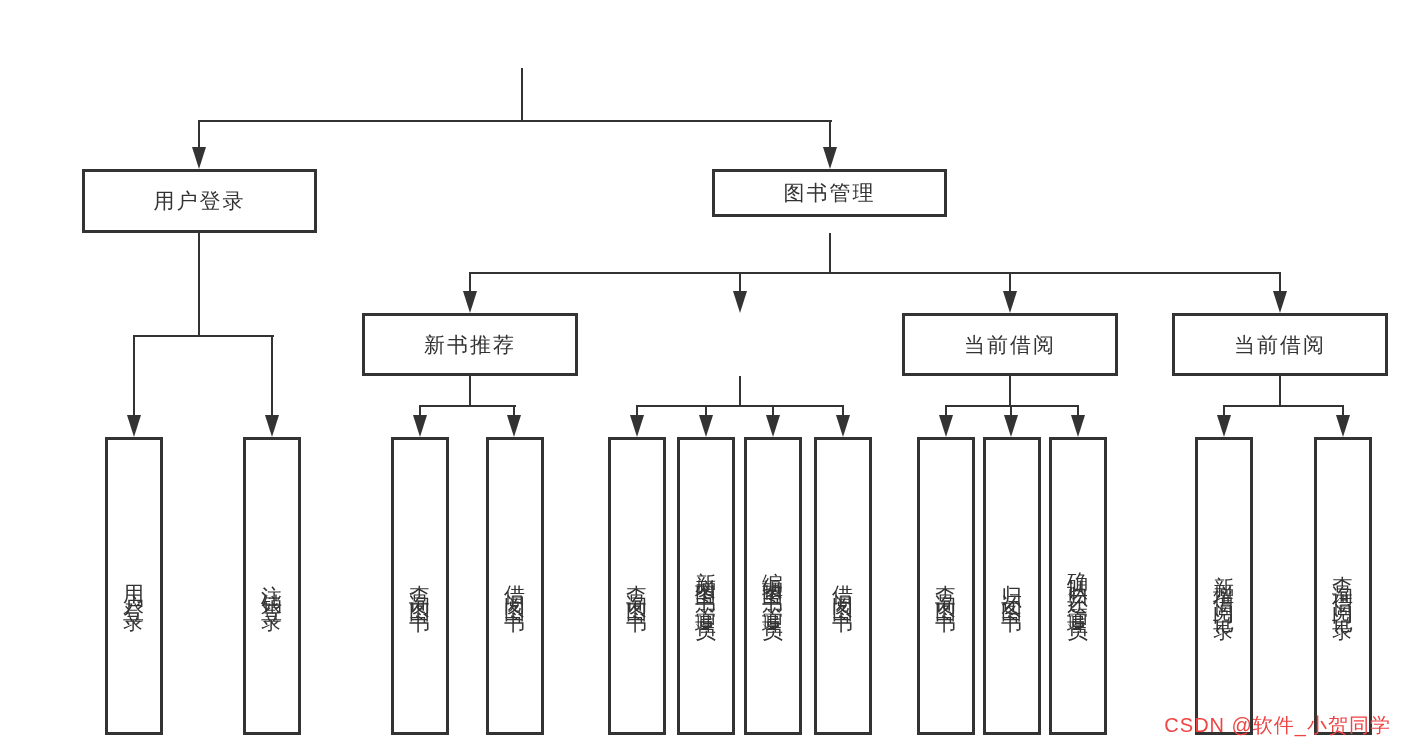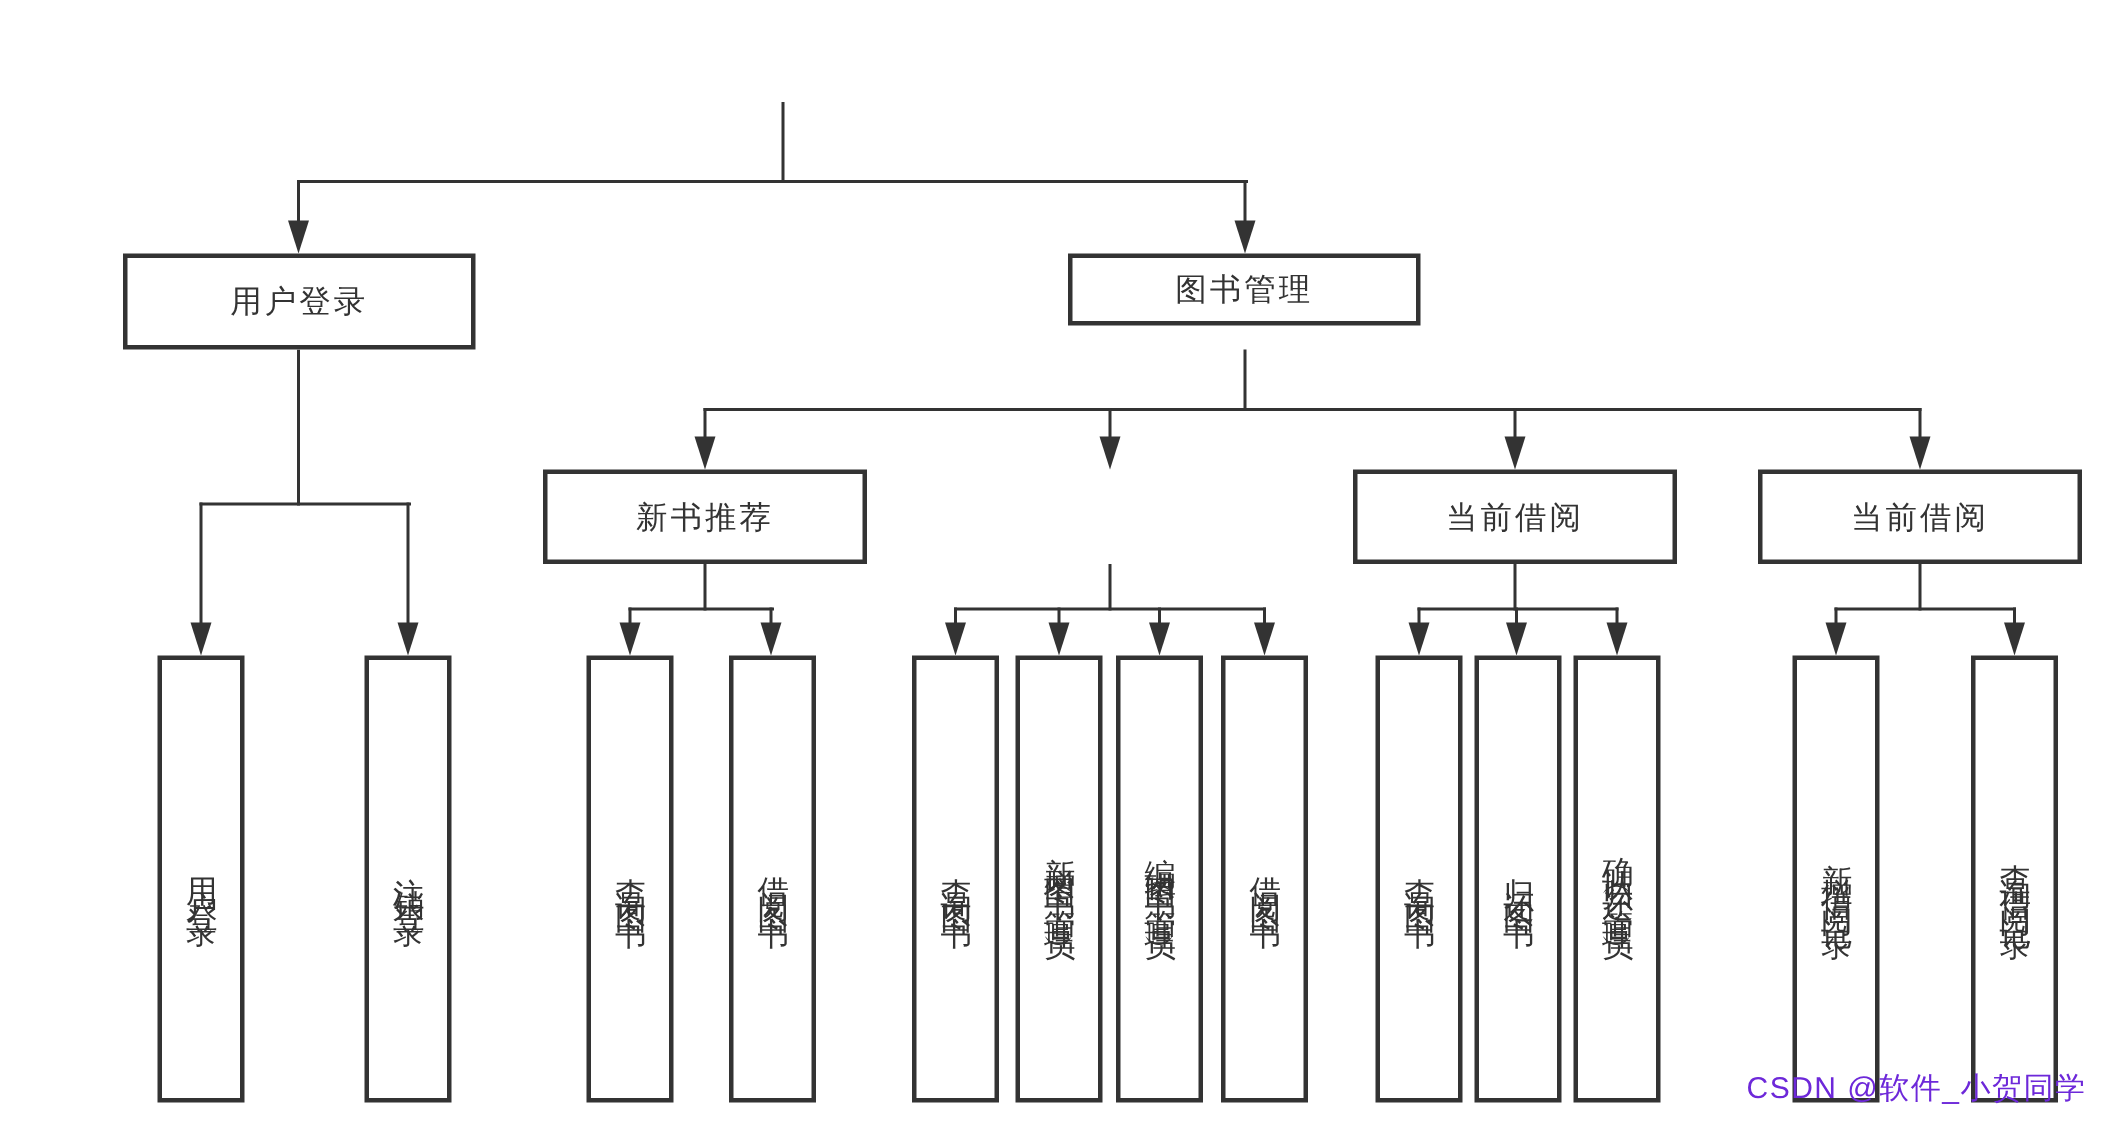--- a/index.html
+++ b/index.html
@@ -60,21 +60,21 @@
     border-left: 7px solid transparent;
     border-right: 7px solid transparent;
     border-top: 22px solid #333333;
     z-index: 1;
   }
   .watermark {
     position: absolute;
     top: 712px;
     right: 14px;
     font-size: 20px;
-    color: #6d28d9;
+    color: #ef4444;
     letter-spacing: 1px;
     z-index: 10;
     white-space: nowrap;
   }
 </style>
 </head>
 <body>
 
 <div class="canvas">
 

